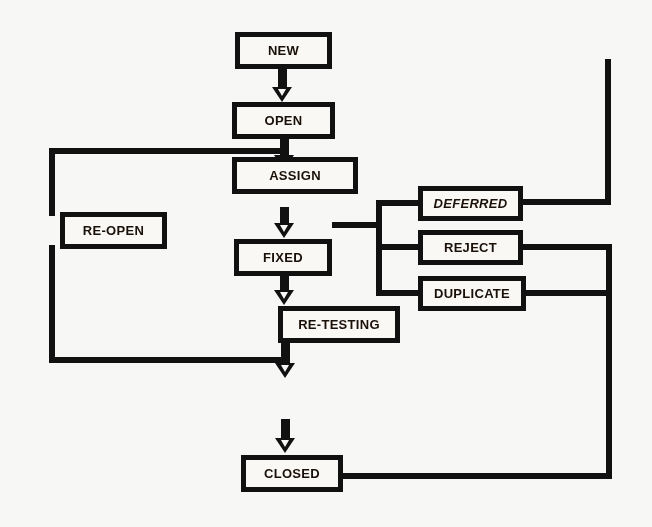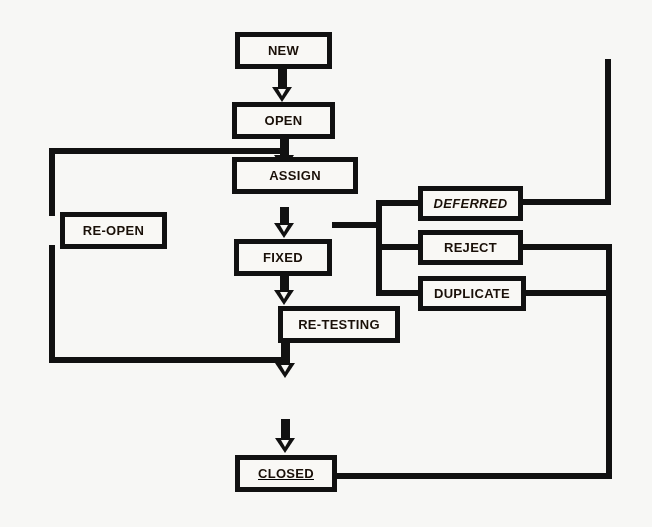--- a/index.html
+++ b/index.html
@@ -132,21 +132,21 @@
 
   <div class="node" style="left:234px; top:239px; width:98px; height:37px;">
     <span class="node-label">FIXED</span>
   </div>
 
   <div class="node" style="left:230px; top:306px; width:122px; height:37px;margin-left:48px;">
     <span class="node-label">RE-TESTING</span>
   </div>
 
 
-  <div class="node" style="left:235px; top:455px; width:102px; height:37px;text-decoration:underline;">
+  <div class="node" style="left:241px; top:455px; width:102px; height:37px;">
     <span class="node-label">CLOSED</span>
   </div>
 
   <div class="node" style="left:20px; top:212px; width:107px; height:37px;margin-left:40px;">
     <span class="node-label">RE-OPEN</span>
   </div>
 
   <div class="node" style="left:418px; top:186px; width:105px; height:35px;font-style:italic;">
     <span class="node-label">DEFERRED</span>
   </div>

